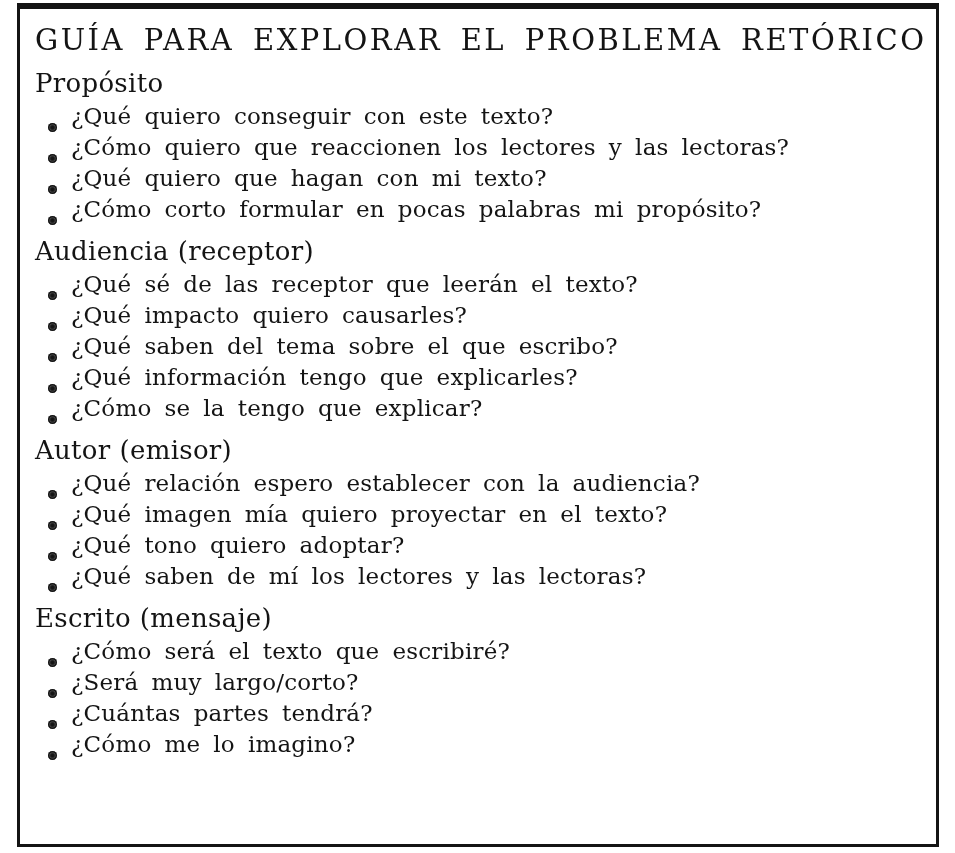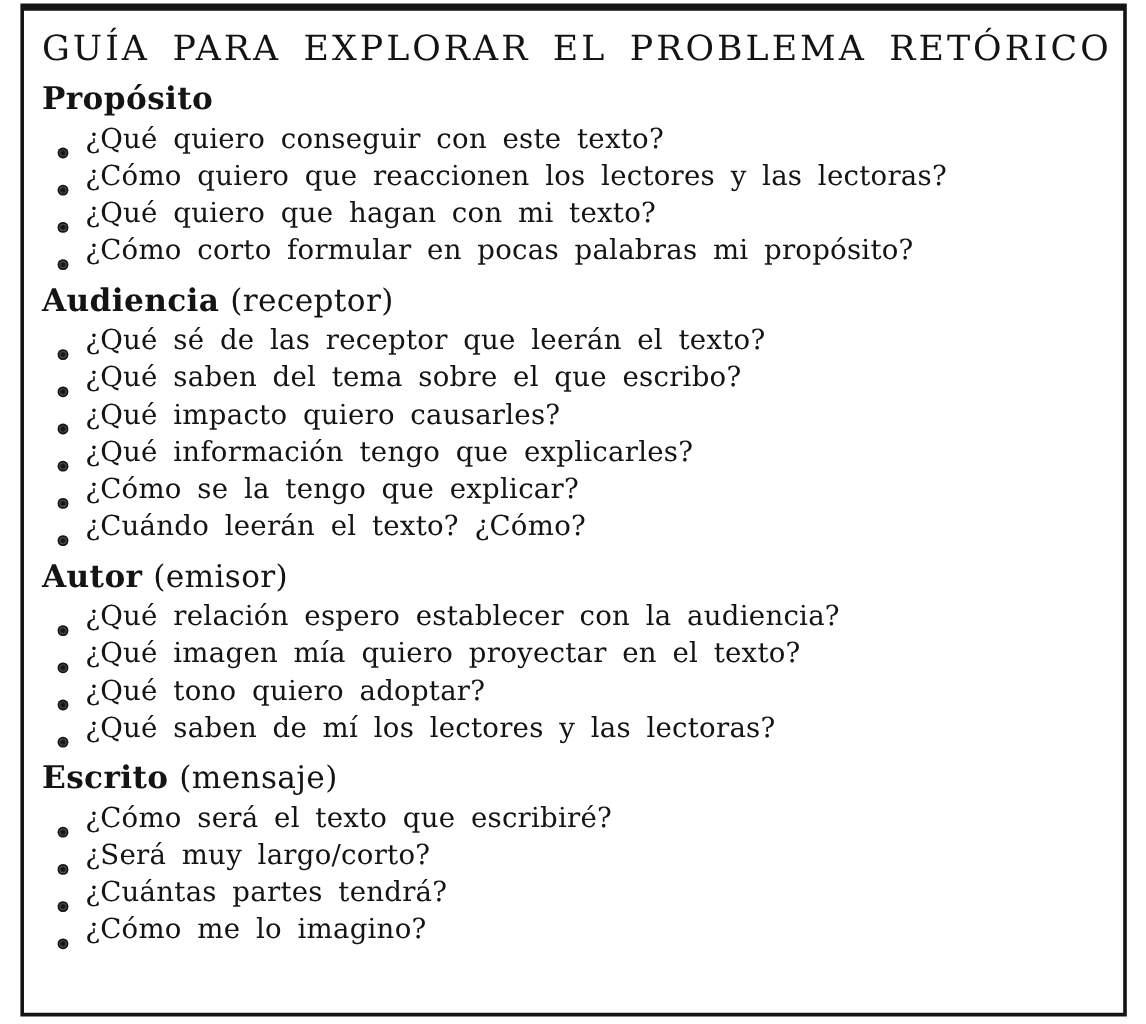--- a/index.html
+++ b/index.html
@@ -33,21 +33,21 @@
     margin:6px 0 10px 0;
     white-space:nowrap;
   }
   .section{margin:0;}
   .section-heading{
     font-size:26px;
     line-height:30px;
     margin:11px 0 3px 0;
     letter-spacing:0.3px;
   }
-  .heading-main{font-weight:700;}
+  .heading-main{font-weight:400;}
   .heading-qualifier{font-weight:400;}
   .heading-qualifier:not(:empty){margin-left:9px;}
   ul.questions{
     list-style:none;
     margin:0;
     padding:0 0 0 13px;
   }
   li.q{
     display:flex;
     align-items:flex-end;
@@ -102,37 +102,33 @@
     <h2 class="section-heading">
       <span class="heading-main">Audiencia</span><span class="heading-qualifier">(receptor)</span>
     </h2>
     <ul class="questions">
         <li class="q">
           <span class="bullet"></span>
           <span>¿Qué sé de las receptor que leerán el texto?</span>
         </li>
         <li class="q">
           <span class="bullet"></span>
-          <span>¿Qué saben del tema sobre el que escribo?</span>
+          <span>¿Qué impacto quiero causarles?</span>
         </li>
         <li class="q">
           <span class="bullet"></span>
-          <span>¿Qué impacto quiero causarles?</span>
+          <span>¿Qué saben del tema sobre el que escribo?</span>
         </li>
         <li class="q">
           <span class="bullet"></span>
           <span>¿Qué información tengo que explicarles?</span>
         </li>
         <li class="q">
           <span class="bullet"></span>
           <span>¿Cómo se la tengo que explicar?</span>
-        </li>
-        <li class="q">
-          <span class="bullet"></span>
-          <span>¿Cuándo leerán el texto? ¿Cómo?</span>
         </li>
       </ul>
   </section>
 
   <section class="section">
     <h2 class="section-heading">
       <span class="heading-main">Autor</span><span class="heading-qualifier">(emisor)</span>
     </h2>
     <ul class="questions">
         <li class="q">

